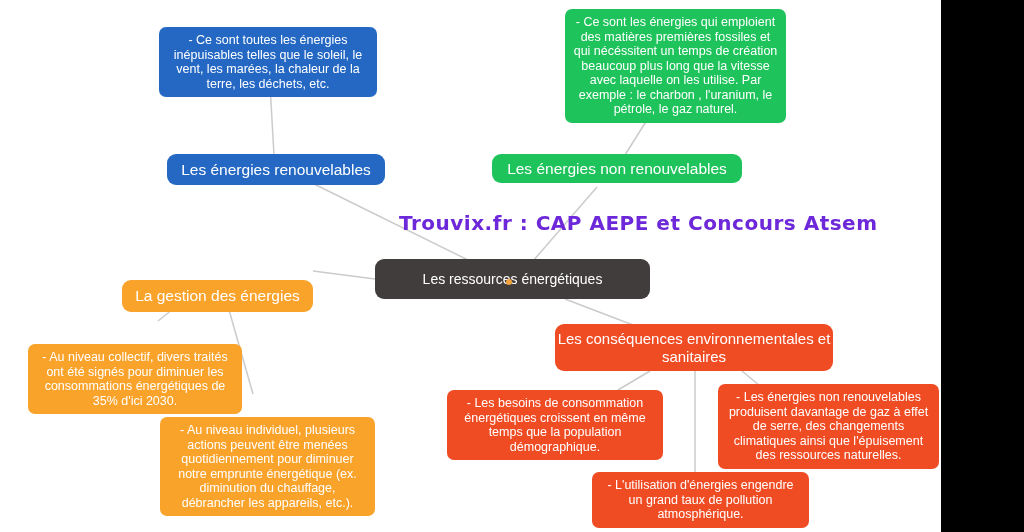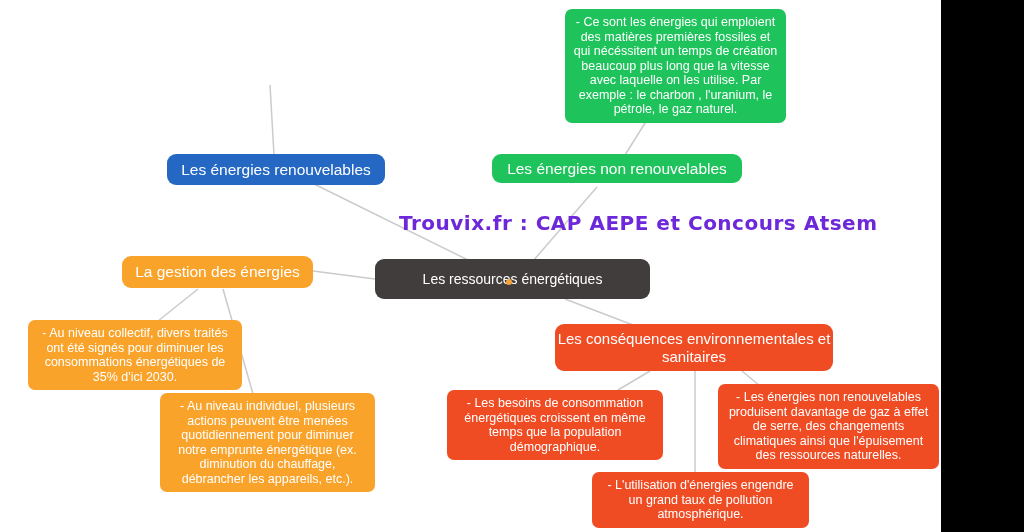--- a/index.html
+++ b/index.html
@@ -33,21 +33,21 @@
     line-height: 1.15;
   }
   .leaf {
     border-radius: 7px;
     padding: 6px 7px;
     font-size: 12.5px;
     line-height: 1.16;
   }
   .node-blue   { background: #2468C4; }
   .node-green  { background: #1EC35B; }
-  .node-orange { background: #F9A32B; }
+  .node-orange { background: #F9A32B; margin-top: 24px; }
   .node-red    { background: #F04C24; }
   .node-dark   { background: #423D3D; font-size: 14px; }
 
   .map-title {
     position: absolute;
     left: 399px; top: 211px;
     z-index: 1;
     font-family: "DejaVu Sans", sans-serif;
     font-weight: bold;
     font-size: 20px;
@@ -85,20 +85,21 @@
       <line x1="313" y1="271" x2="375" y2="279"></line>
       <line x1="198" y1="289" x2="158" y2="321"></line>
       <line x1="223" y1="289" x2="253" y2="394"></line>
       <line x1="565" y1="299" x2="633" y2="325"></line>
       <line x1="650" y1="371" x2="618" y2="390"></line>
       <line x1="695" y1="371" x2="695" y2="473"></line>
       <line x1="742" y1="371" x2="760" y2="386"></line>
     </g>
   </svg>
 
+  <div class="leaf node-blue" style="left:159px; top:27px; width:218px; min-height:56px;">- Ce sont toutes les énergies inépuisables telles que le soleil, le vent, les marées, la chaleur de la terre, les déchets, etc.</div>
 
   <div class="node node-blue" style="left:167px; top:154px; width:218px; height:31px;">Les énergies renouvelables</div>
 
   <div class="leaf node-green" style="left:565px; top:9px; width:221px; min-height:101px;text-align:center;">- Ce sont les énergies qui emploient des matières premières fossiles et qui nécéssitent un temps de création beaucoup plus long que la vitesse avec laquelle on les utilise. Par exemple : le charbon , l'uranium, le pétrole, le gaz naturel.</div>
 
   <div class="node node-green" style="left:492px; top:154px; width:250px; height:29px;">Les énergies non renouvelables</div>
 
   <div class="map-title">Trouvix.fr : CAP AEPE et Concours Atsem</div>
 
   <div class="node node-dark" style="left:375px; top:259px; width:275px; height:40px;">Les ressources énergétiques</div>

